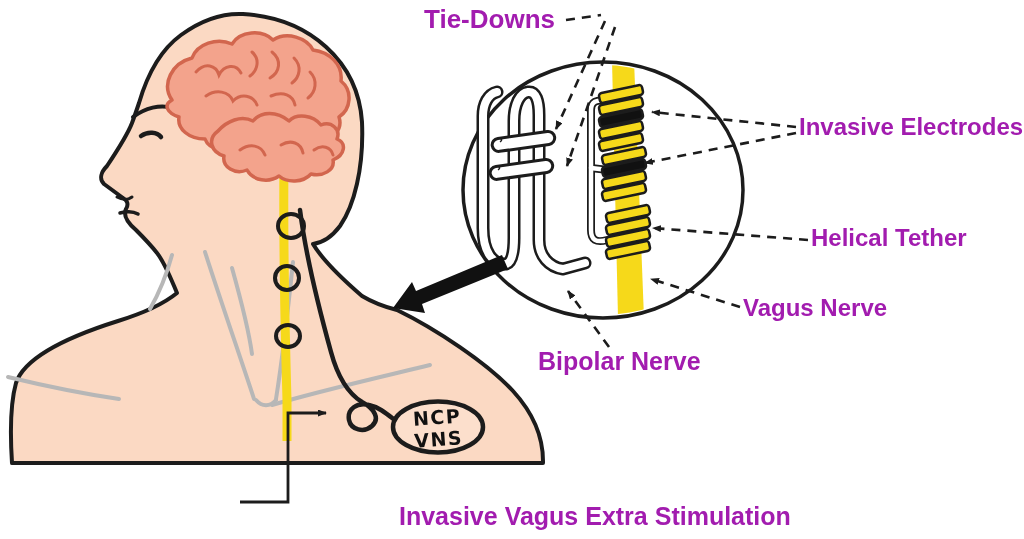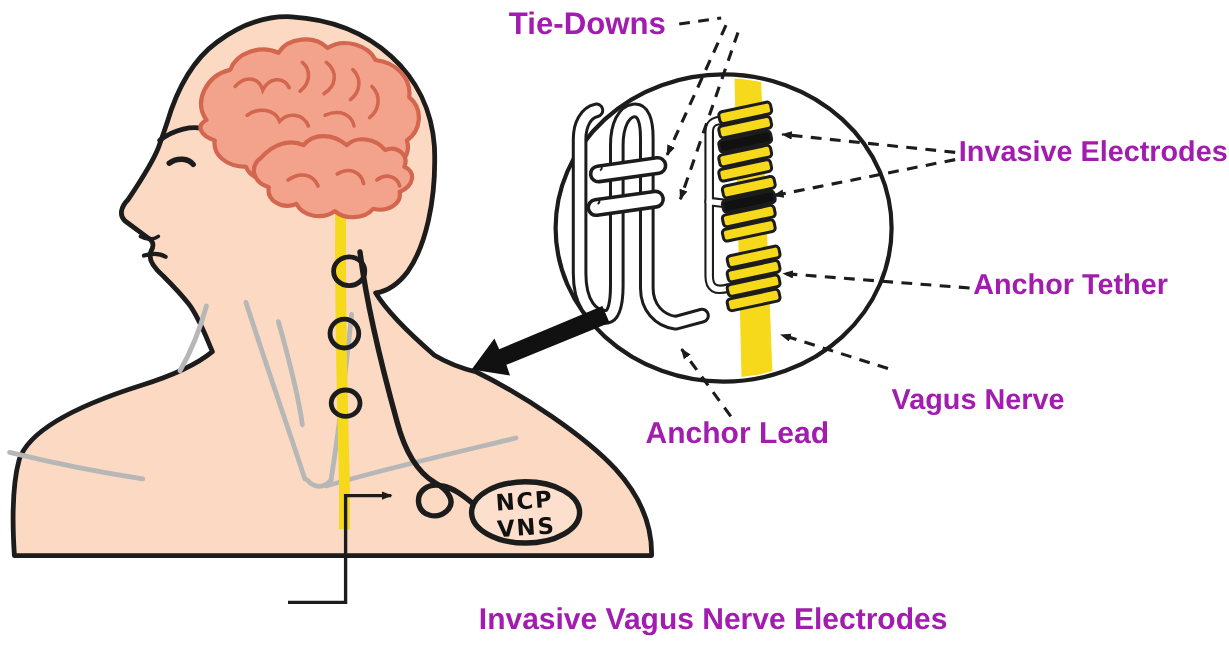--- a/index.html
+++ b/index.html
@@ -8,21 +8,21 @@
     font-family:"Liberation Sans", sans-serif;
   }
   #art{position:absolute;left:0;top:0;}
   .lbl{
     position:absolute;color:#a21caf;font-weight:bold;white-space:nowrap;
     font-family:Liberation Sans, sans-serif;line-height:1.1;
   }
   .lbl-tiedowns{left:424px;top:5px;font-size:26px;}
   .lbl-helical{left:799px;top:114px;font-size:24px;}
   .lbl-anchor{left:811px;top:225px;font-size:24px;}
-  .lbl-vagus{left:743px;top:295px;font-size:24px;margin-top:26px;}
+  .lbl-vagus{left:743px;top:295px;font-size:24px;}
   .lbl-bipolar{left:538px;top:348px;font-size:25px;}
   .lbl-coiled{left:8px;top:487px;font-size:26px;}
   .lbl-caption{left:399px;top:503px;font-size:25px;}
 </style>
 </head>
 <body>
 
 <div id="stage">
 
   <svg id="art" width="1024" height="539" viewBox="0 0 1024 539">
@@ -167,17 +167,17 @@
       <path d="M 796,133 L 645,163" marker-end="url(#arrow)"></path>
       <path d="M 808,240 L 653,228" marker-end="url(#arrow)"></path>
       <path d="M 740,307 L 651,279" marker-end="url(#arrow)"></path>
       <path d="M 609,347 L 568,291" marker-end="url(#arrow)"></path>
     </g>
     <path d="M 240,502 L 288,502 L 288,413 L 326,413" fill="none" stroke="#1c1c1c" stroke-width="2.8" marker-end="url(#arrow)"></path>
   </svg>
 
   <div class="lbl lbl-tiedowns">Tie-Downs</div>
   <div class="lbl lbl-helical">Invasive Electrodes</div>
-  <div class="lbl lbl-anchor">Anchor Tether</div>
+  <div class="lbl lbl-anchor">Helical Tether</div>
   <div class="lbl lbl-vagus">Vagus Nerve</div>
-  <div class="lbl lbl-bipolar">Anchor Lead</div>
-  <div class="lbl lbl-caption">Invasive Vagus Nerve Electrodes</div>
+  <div class="lbl lbl-bipolar">Bipolar Nerve</div>
+  <div class="lbl lbl-caption">Invasive Vagus Extra Stimulation</div>
 </div>
 
 </body></html>

